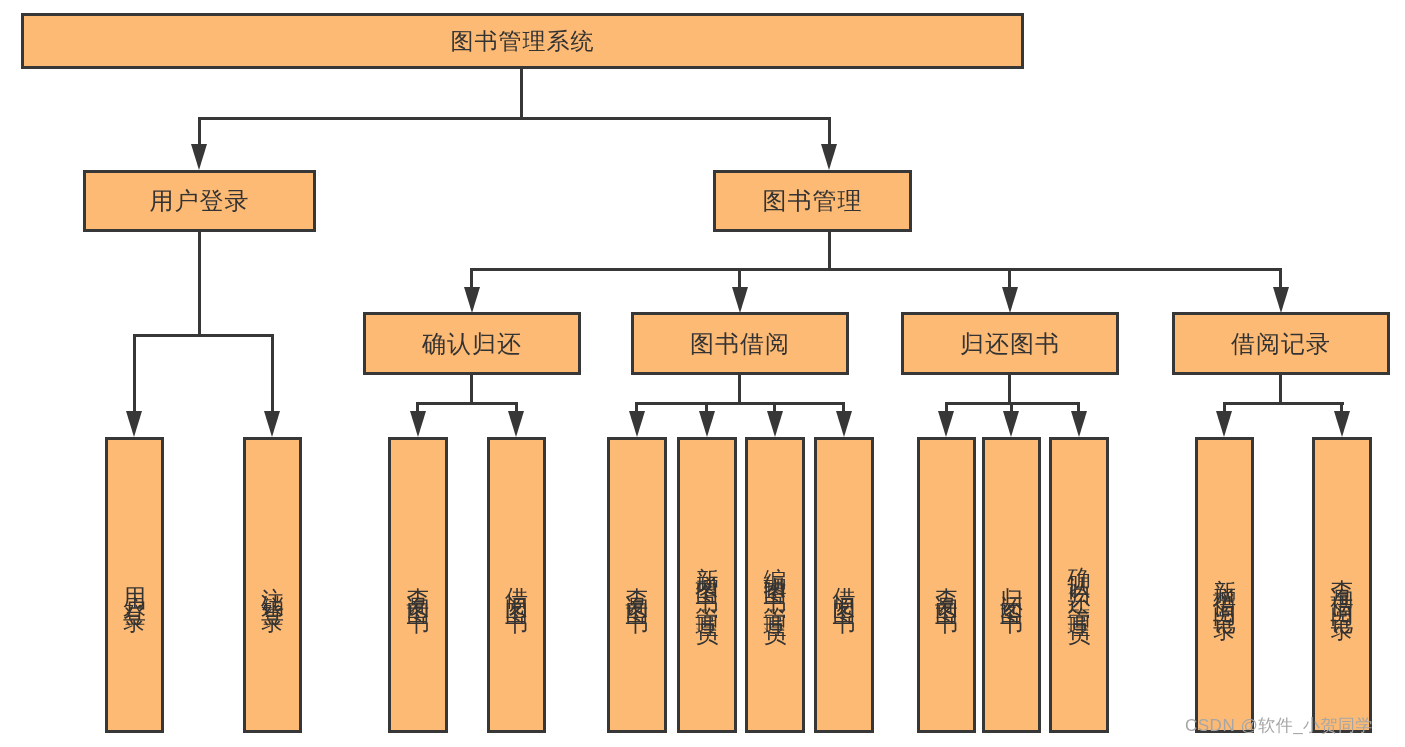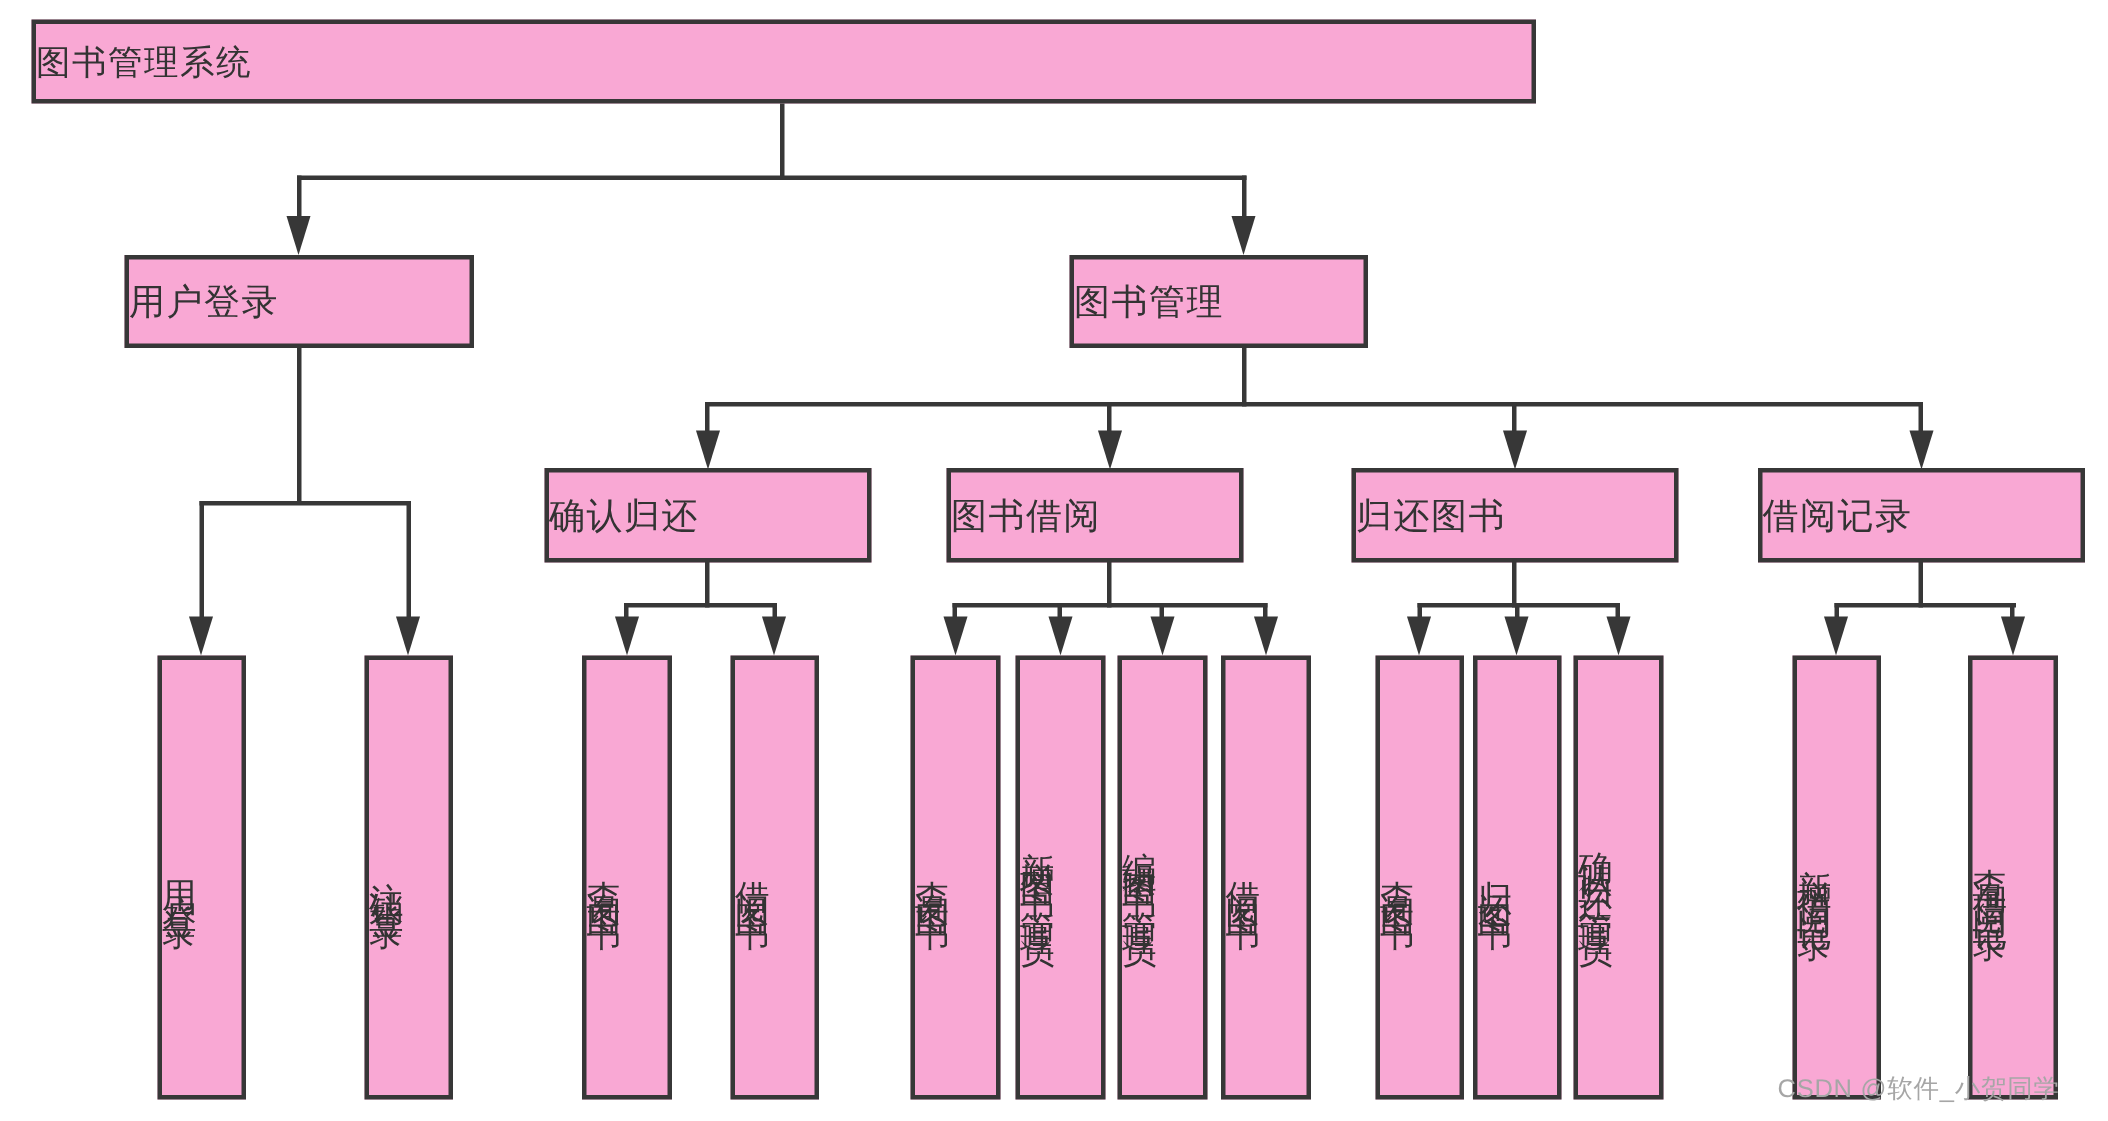--- a/index.html
+++ b/index.html
@@ -14,24 +14,24 @@
     width:1405px;height:747px;
     background:var(--bg);
     overflow:hidden;
     font-family:"Liberation Sans","DejaVu Sans",sans-serif;
     color:var(--text);
   }
   .box{
     position:absolute;
     box-sizing:border-box;
     border:3px solid var(--line);
-    background:#f9a8d4;
+    background:#fdba74;
     display:flex;
     align-items:center;
-    justify-content:flex-start;
+    justify-content:center;
   }
   .hbox{font-size:24px;letter-spacing:1px;}
   .title{font-size:23px;}
   .vbox span{
     writing-mode:vertical-rl;
     text-orientation:mixed;
     font-size:23px;
     letter-spacing:8px;
     line-height:1;
   }
@@ -67,21 +67,21 @@
   </div>
 
   <div class="box hbox" style="left:713px;top:170px;width:199px;height:62px">
     <span>图书管理</span>
   </div>
 
   <div class="box hbox" style="left:363px;top:312px;width:218px;height:63px">
     <span>确认归还</span>
   </div>
 
-  <div class="box hbox" style="left:631px;top:312px;width:198px;height:63px">
+  <div class="box hbox" style="left:631px;top:312px;width:218px;height:63px">
     <span>图书借阅</span>
   </div>
 
   <div class="box hbox" style="left:901px;top:312px;width:218px;height:63px">
     <span>归还图书</span>
   </div>
 
   <div class="box hbox" style="left:1172px;top:312px;width:218px;height:63px">
     <span>借阅记录</span>
   </div>

